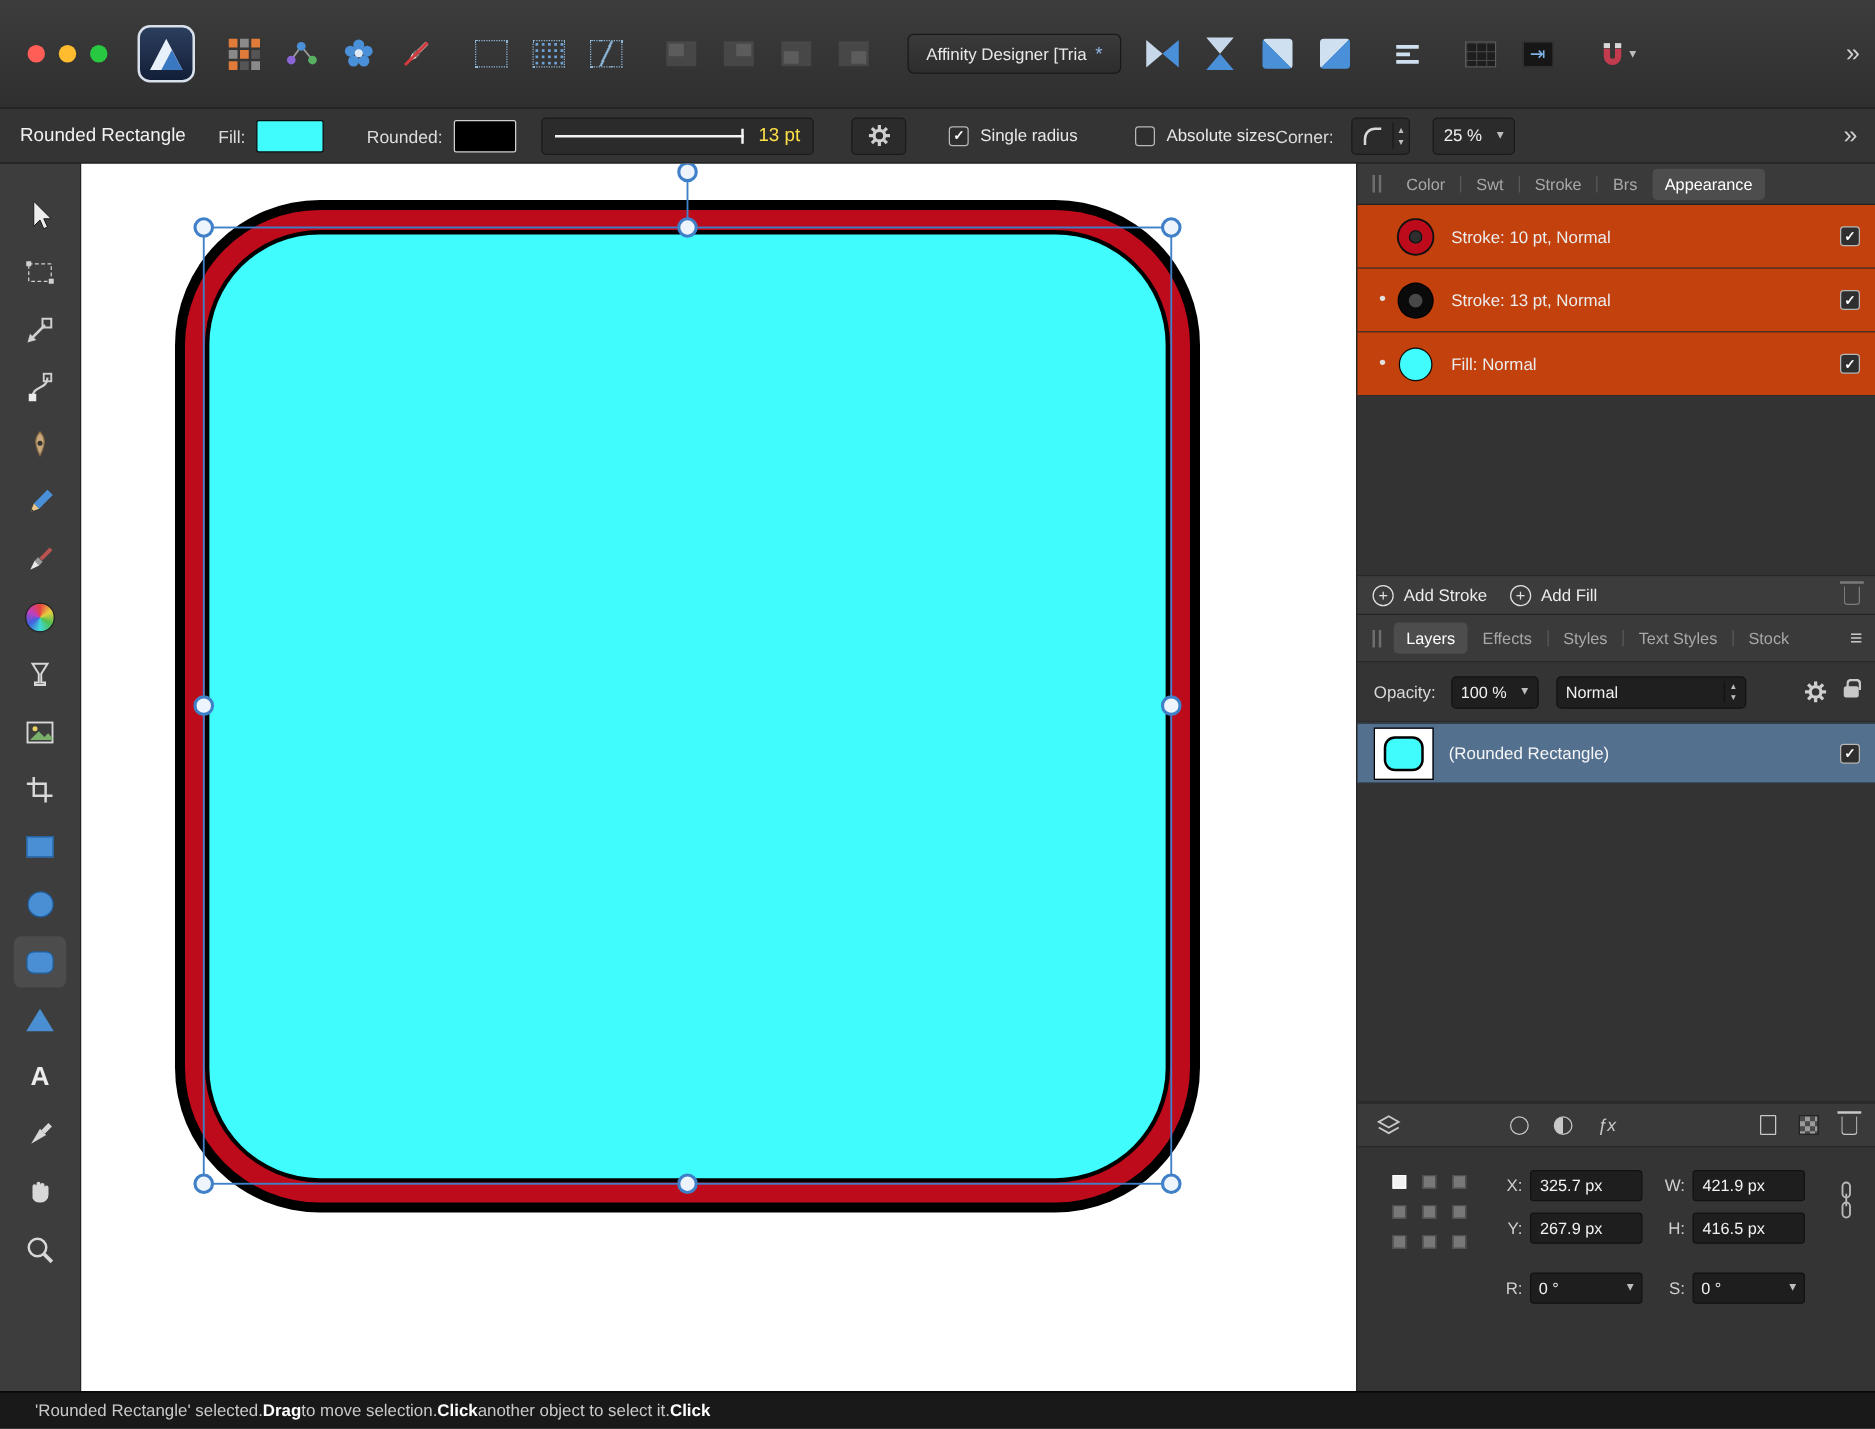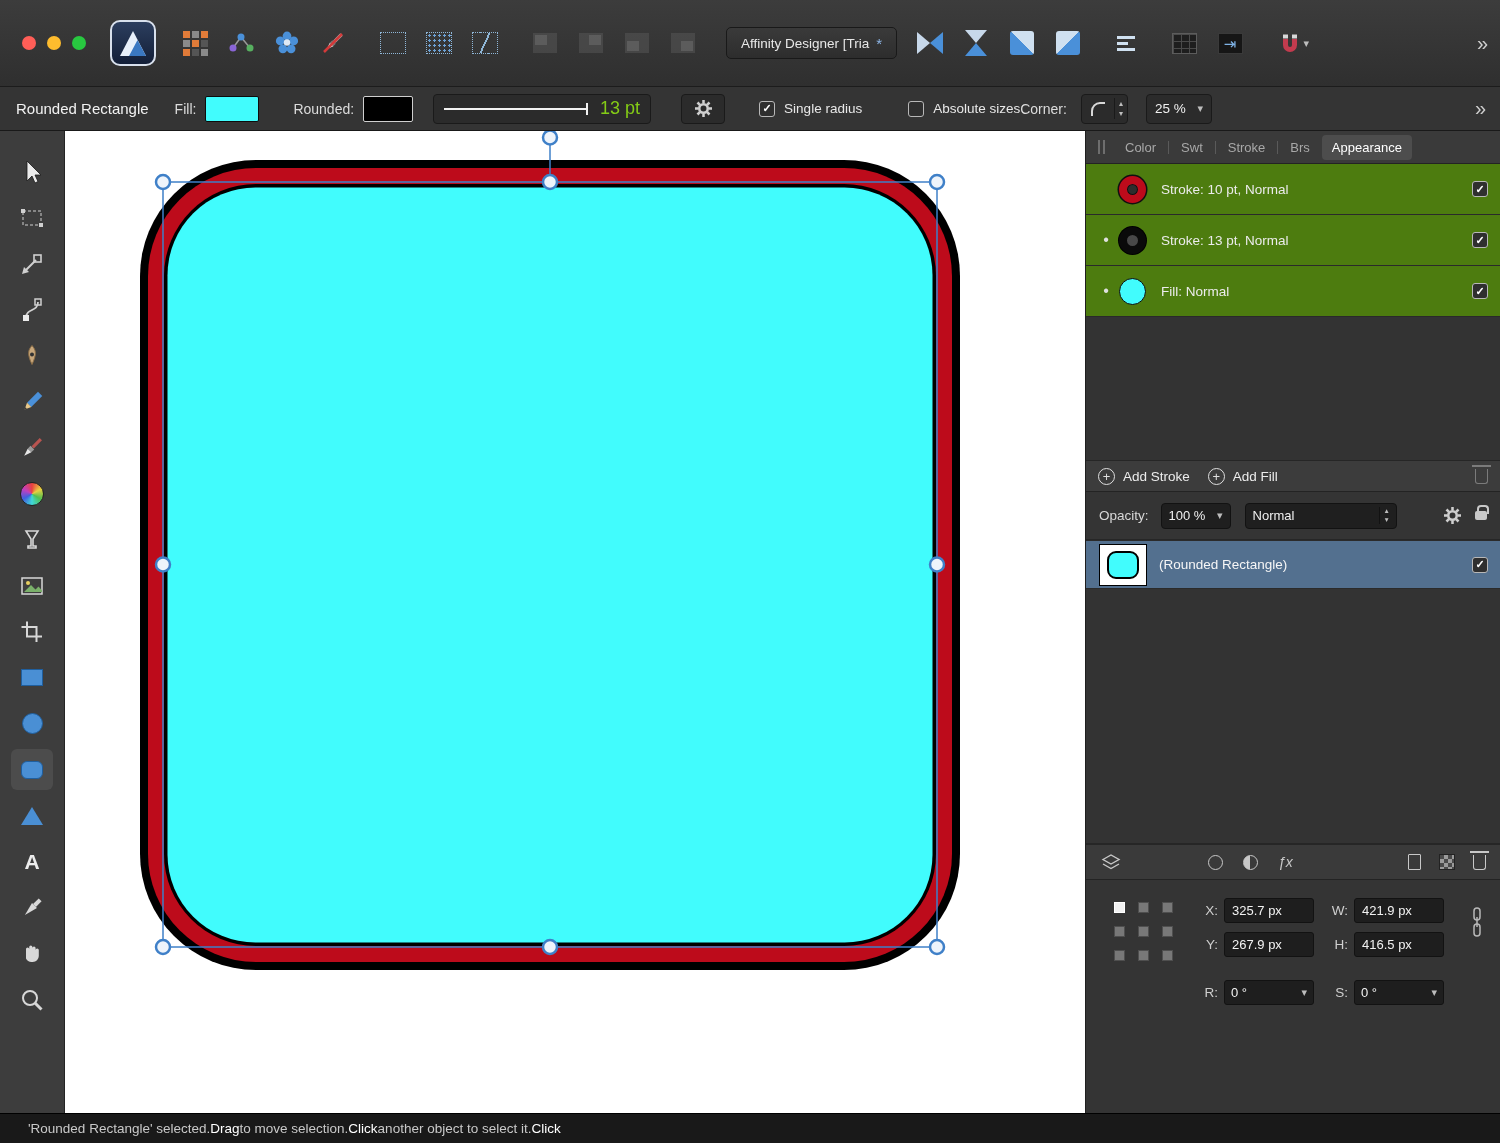--- a/index.html
+++ b/index.html
@@ -41,21 +41,21 @@
   
   .contextbar{position:absolute;top:87px;left:0;right:0;height:44px;background:#343434;border-bottom:1px solid #191919;display:flex;align-items:center;padding:0 16px;font-size:14px}
   .toolname{color:#f2f2f2;font-size:15px;margin-right:26px;white-space:nowrap}
   .ctx-label{color:#dcdcdc}
   .swatch{width:54px;height:26px;border-radius:2px;margin-left:9px;display:inline-block}
   .swatch.fill{border:1px solid #0d0d0d}
   .swatch.stroke{border:1.5px solid #cfcfcf;width:50px}
   .stroke-slider{width:218px;height:30px;background:#2b2b2b;border:1px solid #1a1a1a;border-radius:4px;margin-left:20px;display:flex;align-items:center;padding:0 10px}
   .stroke-slider .track{flex:1;height:2px;background:#f2f2f2;position:relative;margin-right:12px}
   .stroke-slider .track i{position:absolute;right:0;top:-5px;width:2px;height:12px;background:#f2f2f2}
-  .stroke-slider .val{color:#84cc16;font-size:18px;white-space:nowrap}
+  .stroke-slider .val{color:#fde047;font-size:15px;white-space:nowrap}
   .gearbtn{width:44px;height:30px;background:#2b2b2b;border:1px solid #1a1a1a;border-radius:4px;margin-left:30px;display:flex;align-items:center;justify-content:center}
   .cb{width:16px;height:16px;border:1.5px solid #b8b8b8;border-radius:3px;background:#2f2f2f;color:#fff;font-size:11px;display:inline-flex;align-items:center;justify-content:center;font-weight:bold;flex:none}
   .cb-label{margin-left:9px;color:#e8e8e8;font-size:13.5px;white-space:nowrap}
   .corner-dd{height:30px;background:#2b2b2b;border:1px solid #1a1a1a;border-radius:4px;margin-left:14px;display:flex;align-items:center;padding-left:6px}
   .corner-dd .steppers{display:flex;flex-direction:column;border-left:1px solid #1a1a1a;margin-left:6px;padding:1px 4px;font-size:8px;color:#bdbdbd;line-height:1.2}
   .pct-dd{height:30px;min-width:66px;background:#2b2b2b;border:1px solid #1a1a1a;border-radius:4px;margin-left:18px;display:flex;align-items:center;justify-content:space-between;padding:0 8px;color:#f0f0f0;font-size:13.5px}
 
   
   .toolcol{position:absolute;top:131px;left:0;width:65px;bottom:30px;background:#3d3d3d;border-right:1px solid #242424;display:flex;flex-direction:column;align-items:center;padding-top:20px;gap:5px}
   .tool{width:42px;height:41px;display:flex;align-items:center;justify-content:center;border-radius:6px}
@@ -74,21 +74,21 @@
   
   .rpanel{position:absolute;top:131px;right:0;width:415px;bottom:30px;background:#343434;border-left:1px solid #1f1f1f;display:flex;flex-direction:column;font-size:13px}
   .tabbar{height:33px;flex:none;background:#3a3a3a;border-bottom:1px solid #232323;display:flex;align-items:center;padding:0 10px;gap:2px;white-space:nowrap}
   .tabbar.t2{height:38px}
   .grip{width:7px;height:14px;border-left:2px solid #6e6e6e;border-right:2px solid #6e6e6e;margin:0 8px 0 2px;flex:none}
   .tab{padding:5px 10px;color:#a8a8a8;border-radius:4px}
   .tab.active{background:#4d4d4d;color:#fff}
   .tsep{width:1px;height:13px;background:#5a5a5a;flex:none}
   .menu-icn{margin-left:auto;color:#c8c8c8;font-size:17px}
   .arows{flex:none}
-  .arow{height:51px;display:flex;align-items:center;padding:0 12px;background:#4d7c0f;border-bottom:1px solid #2a2a2a}
+  .arow{height:51px;display:flex;align-items:center;padding:0 12px;background:#c2410c;border-bottom:1px solid #2a2a2a}
   .bullet{width:16px;color:#e0e0e0;font-size:16px;flex:none;text-align:center}
   .sw{width:27px;height:27px;border-radius:50%;margin-left:5px;flex:none}
   .sw.ring-red{border:8px solid #bd0b1b;background:#2d2d2d;box-shadow:0 0 0 1.5px #101010,inset 0 0 0 1px #101010}
   .sw.ring-black{border:8px solid #0a0a0a;background:#484848;box-shadow:0 0 0 1px #000}
   .sw.solid{border:1px solid #0d0d0d}
   .arow .lbl{margin-left:15px;color:#ececec;font-size:13.5px;flex:1}
   .panel-empty{background:#333333;flex:none}
   .pe1{height:144px;border-bottom:1px solid #262626}
   .pe2{height:255px;border-bottom:1px solid #262626}
   .addrow{height:31px;flex:none;background:#3c3c3c;border-bottom:1px solid #232323;display:flex;align-items:center;padding:0 12px;gap:8px}
@@ -118,21 +118,21 @@
   .ac{background:#787878;border:1px solid #4f4f4f}
   .ac.sel{background:#f2f2f2;border-color:#fff}
   .trow{position:absolute;display:flex;align-items:center}
   .trow .tl2{width:20px;text-align:right;color:#cfcfcf;font-size:13.5px;margin-right:6px}
   .tfield{width:90px;height:25px;background:#1e1e1e;border:1px solid #121212;border-radius:3px;color:#f2f2f2;font-size:13px;display:flex;align-items:center;padding-left:7px}
   .tsel{width:90px;height:25px;background:#1e1e1e;border:1px solid #121212;border-radius:3px;color:#f2f2f2;font-size:13px;display:flex;align-items:center;justify-content:space-between;padding:0 6px}
   .linkicn{position:absolute;right:16px;top:26px}
 
   
   .statusbar{position:absolute;left:0;right:0;bottom:0;height:30px;background:#191919;border-top:1px solid #000;display:flex;align-items:center;padding-left:28px;font-size:13.5px;color:#c9c9c9;white-space:nowrap;overflow:hidden}
-  .statusbar .b{font-weight:normal;color:#fff}
+  .statusbar .b{font-weight:bold;color:#fff}
 </style>
 </head>
 <body>
 
 <header class="topbar">
   <div class="traffic">
     <span class="tl red"></span>
     <span class="tl yellow"></span>
     <span class="tl green"></span>
   </div>
@@ -484,20 +484,32 @@
   <div class="panel-empty pe1"></div>
 
   <div class="addrow">
     <span class="plusc">+</span>
     <span class="addlbl">Add Stroke</span>
     <span class="plusc">+</span>
     <span class="addlbl">Add Fill</span>
     <span class="trash dim"></span>
   </div>
 
+  <div class="tabbar t2">
+    <span class="grip"></span>
+    <span class="tab active">Layers</span>
+    <span class="tab">Effects</span>
+    <span class="tsep"></span>
+    <span class="tab">Styles</span>
+    <span class="tsep"></span>
+    <span class="tab">Text Styles</span>
+    <span class="tsep"></span>
+    <span class="tab">Stock</span>
+    <span class="menu-icn">≡</span>
+  </div>
 
   <div class="oprow">
     <span class="op-label">Opacity:</span>
     <div class="dd" style="width:70px;margin-left:12px">
       <span>100 %</span>
       <span class="caret">▾</span>
     </div>
     <div class="dd" style="width:152px;margin-left:14px">
       <span>Normal</span>
       <span class="stp">

